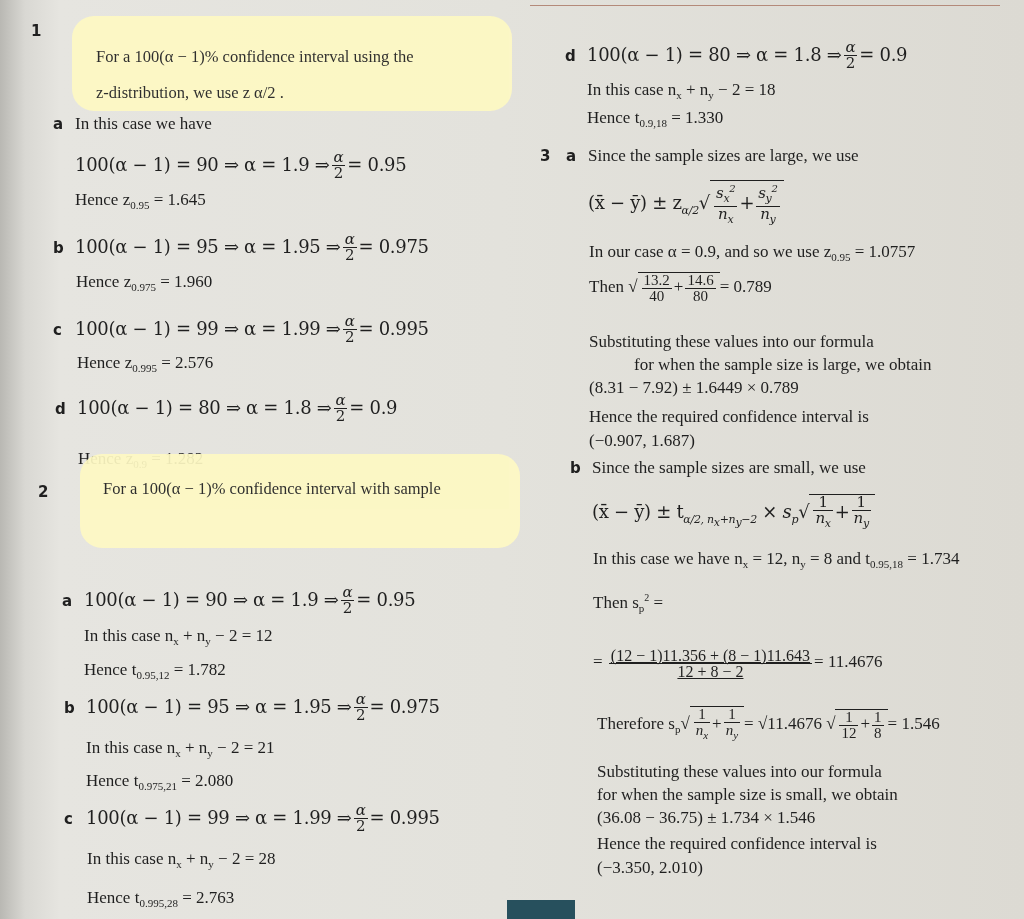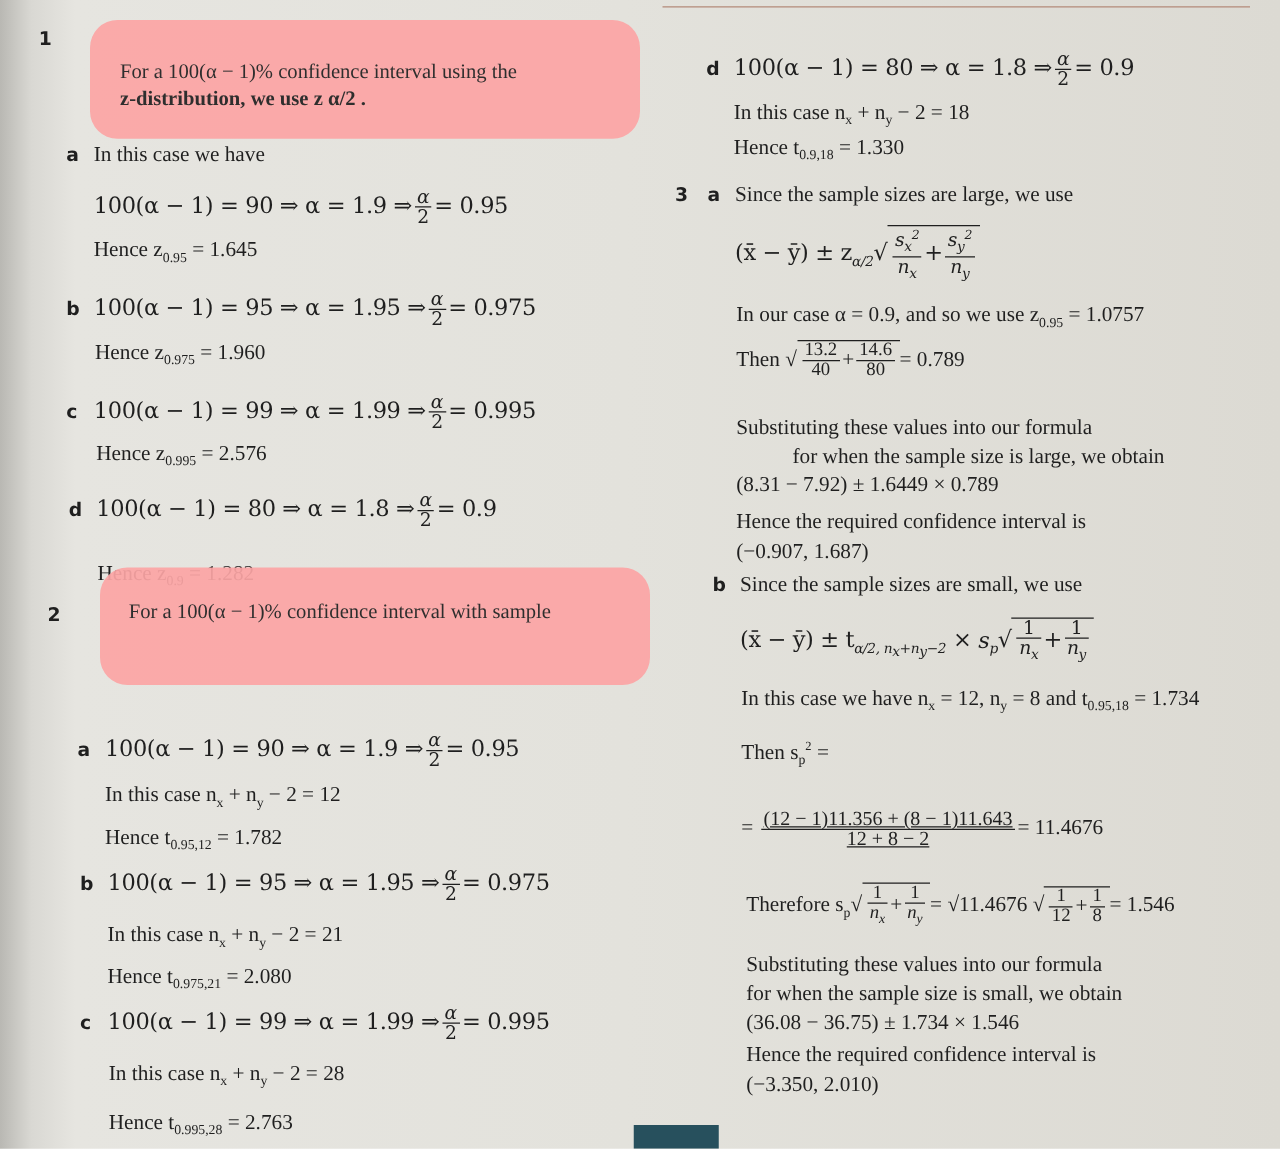--- a/index.html
+++ b/index.html
@@ -9,42 +9,42 @@
     font-family: "DejaVu Serif", "Liberation Serif", serif;
     color:#1f1f1f;
   }
   .abs { position:absolute; white-space:nowrap; }
   .sans { font-family: "DejaVu Sans", "Liberation Sans", sans-serif; font-weight:bold; }
   .qnum { font-size:15px; }
   .plabel { font-size:15px; display:inline-block; width:22px; }
   .line { font-size:17px; font-family: "Liberation Serif", "DejaVu Serif", serif; }
   .math { font-size:18px; font-family: "DejaVu Serif", serif; letter-spacing:-0.3px; }
   .box {
-    position:absolute; background:#fca5a5; border-radius:22px; opacity:0.92;
+    position:absolute; background:#fef9c3; border-radius:22px; opacity:0.92;
   }
   .box .txt { font-family:"Liberation Serif", serif; font-size:16.5px; line-height:22px; }
   .rule { position:absolute; top:5px; left:530px; width:470px; height:1px; background:#b48a7a; }
   .frac { display:inline-block; vertical-align:middle; text-align:center; font-size:15px; line-height:15px; margin:0 2px; }
   .frac .n { display:block; border-bottom:1px solid #1f1f1f; padding:0 2px; }
   .frac .d { display:block; padding:0 2px; }
   sub { font-size:11px; }
   sup { font-size:10px; }
   .sqrt { border-top:1px solid #1f1f1f; padding:0 2px; display:inline-block; }
   .tab { position:absolute; left:507px; top:900px; width:68px; height:19px; background:#27505d; }
   .i { font-style:italic; }
 </style>
 </head>
 <body>
 
 <div class="rule"></div>
 
 <div class="abs sans qnum" style="left:31px;top:22px;">1</div>
 <div class="box" style="left:72px;top:16px;width:440px;height:95px;">
   <div class="txt abs" style="left:24px;top:30px;">For a 100(α − 1)% confidence interval using the</div>
-  <div class="txt abs" style="left:24px;top:52px;font-weight:bold;">z-distribution, we use z α/2 .</div>
+  <div class="txt abs" style="left:24px;top:66px;">z-distribution, we use z α/2 .</div>
 </div>
 
 <div class="abs line" style="left:53px;top:114px;">
   <span class="sans plabel">a</span><span>In this case we have</span>
 </div>
 <div class="abs math" style="left:75px;top:150px;">
   <span>100(α − 1) = 90 ⇒ α = 1.9 ⇒</span><span class="frac"><span class="n i">α</span><span class="d">2</span></span><span>= 0.95</span>
 </div>
 <div class="abs line" style="left:75px;top:190px;">
   <span>Hence z</span><sub>0.95</sub> <span>= 1.645</span>

